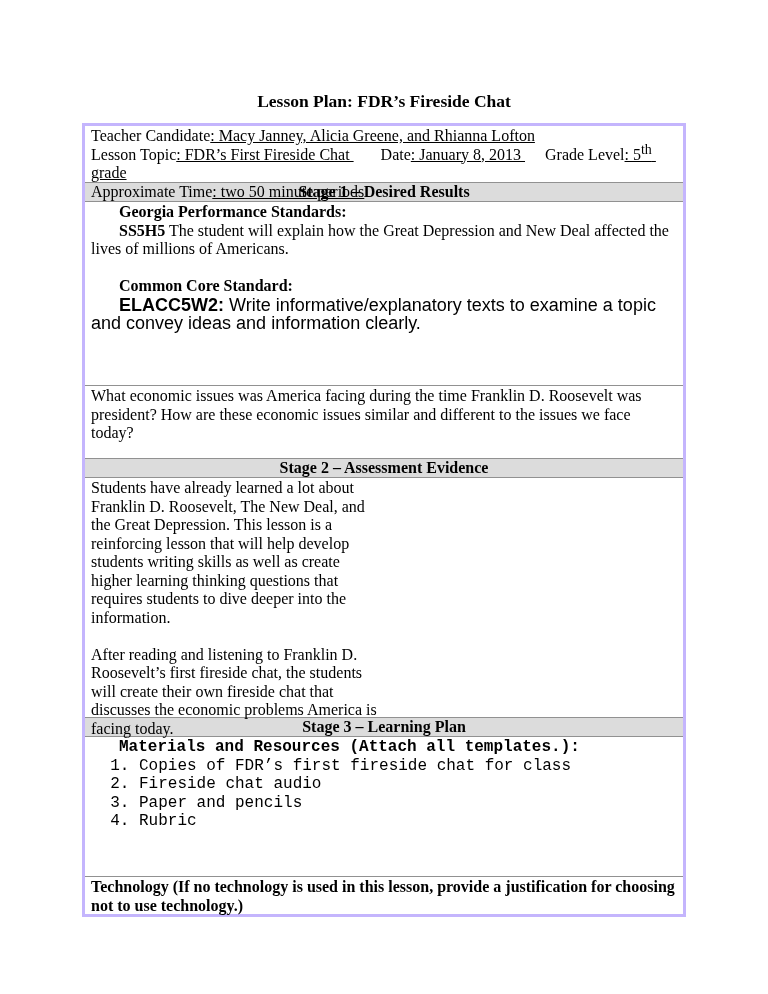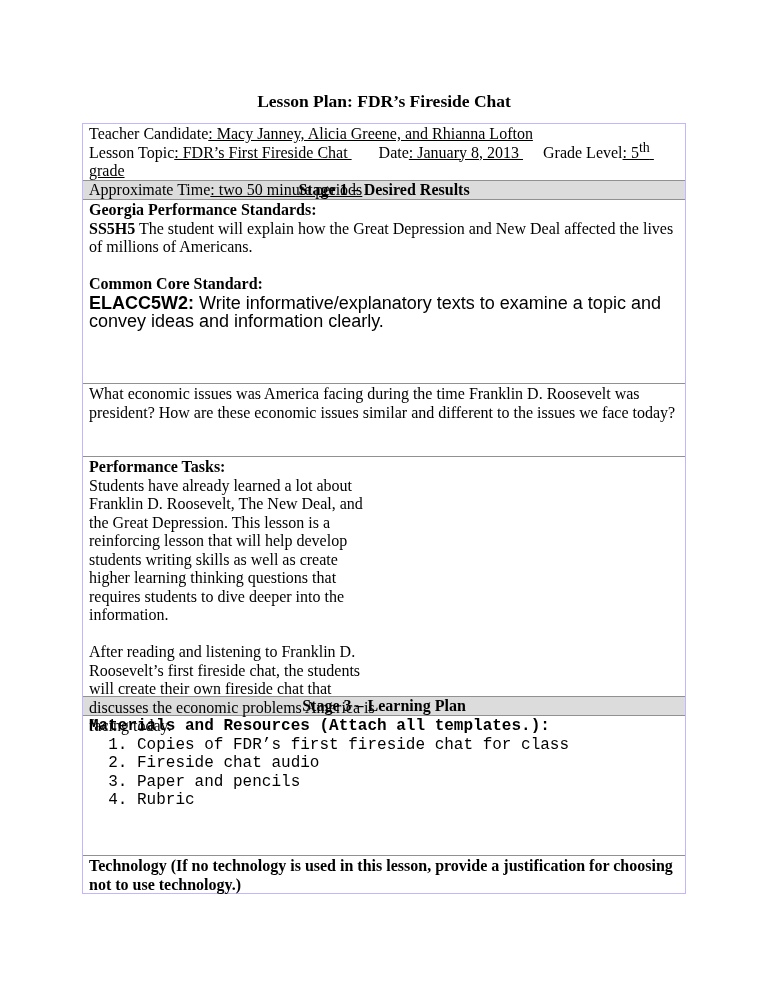--- a/index.html
+++ b/index.html
@@ -15,33 +15,33 @@
   .doc-title {
     padding-top: 91px;
     text-align: center;
     font-weight: bold;
     font-size: 17.5px;
     line-height: 21px;
   }
   .lp-table {
     margin: 11px 0 0 82px;
     width: 604px;
-    border: 1px solid #c4b5fd;
+    border: 3px solid #c4b5fd;
   }
   .row { border-top: 1px solid #919191; }
   .row:first-child { border-top: none; }
   .cell { padding: 1px 6px 0 6px; }
   .stage-hdr {
     height: 19px;
     line-height: 18px;
     background: #dcdcdc;
     text-align: center;
     font-weight: bold;
   }
-  .b { font-weight: bold; }
+  .b { font-weight: bold; margin-left: 28px; }
   .u { text-decoration: underline; white-space: pre-wrap; }
   sup { font-size: 14px; line-height: 0; vertical-align: super; }
   .info-row { height: 56px; }
   .ml-date { margin-left: 27px; }
   .ml-grade { margin-left: 20px; }
   .standards-cell { height: 184px; }
   .ccs-block { margin-top: 18.5px; }
   .sans {
     font-family: "Liberation Sans", sans-serif;
     font-size: 18px;
@@ -88,24 +88,24 @@
         <div class="sans">
           <span class="b">ELACC5W2:</span> <span> Write informative/explanatory texts to examine a topic and convey ideas and information clearly.</span>
         </div>
       </div>
     </div>
 
     <div class="row cell eq-cell">
       <div>What economic issues was America facing during the time Franklin D. Roosevelt was president? How are these economic issues similar and different to the issues we face today?</div>
     </div>
 
+    <div class="row stage-hdr">Stage 2 – Assessment Evidence</div>
 
     <div class="row two-col">
       <div class="col-left cell">
-        <div class="b">Performance Tasks:</div>
         <div>Students have already learned a lot about Franklin D. Roosevelt, The New Deal, and the Great Depression. This lesson is a reinforcing lesson that will help develop students writing skills as well as create higher learning thinking questions that requires students to dive deeper into the information.</div>
         <div class="para2">After reading and listening to Franklin D. Roosevelt’s first fireside chat, the students will create their own fireside chat that discusses the economic problems America is facing today.</div>
       </div>
     </div>
 
     <div class="row stage-hdr">Stage 3 – Learning Plan</div>
 
     <div class="row cell materials-cell">
       <div class="b">Materials and Resources (Attach all templates.):</div>
       <ol>

